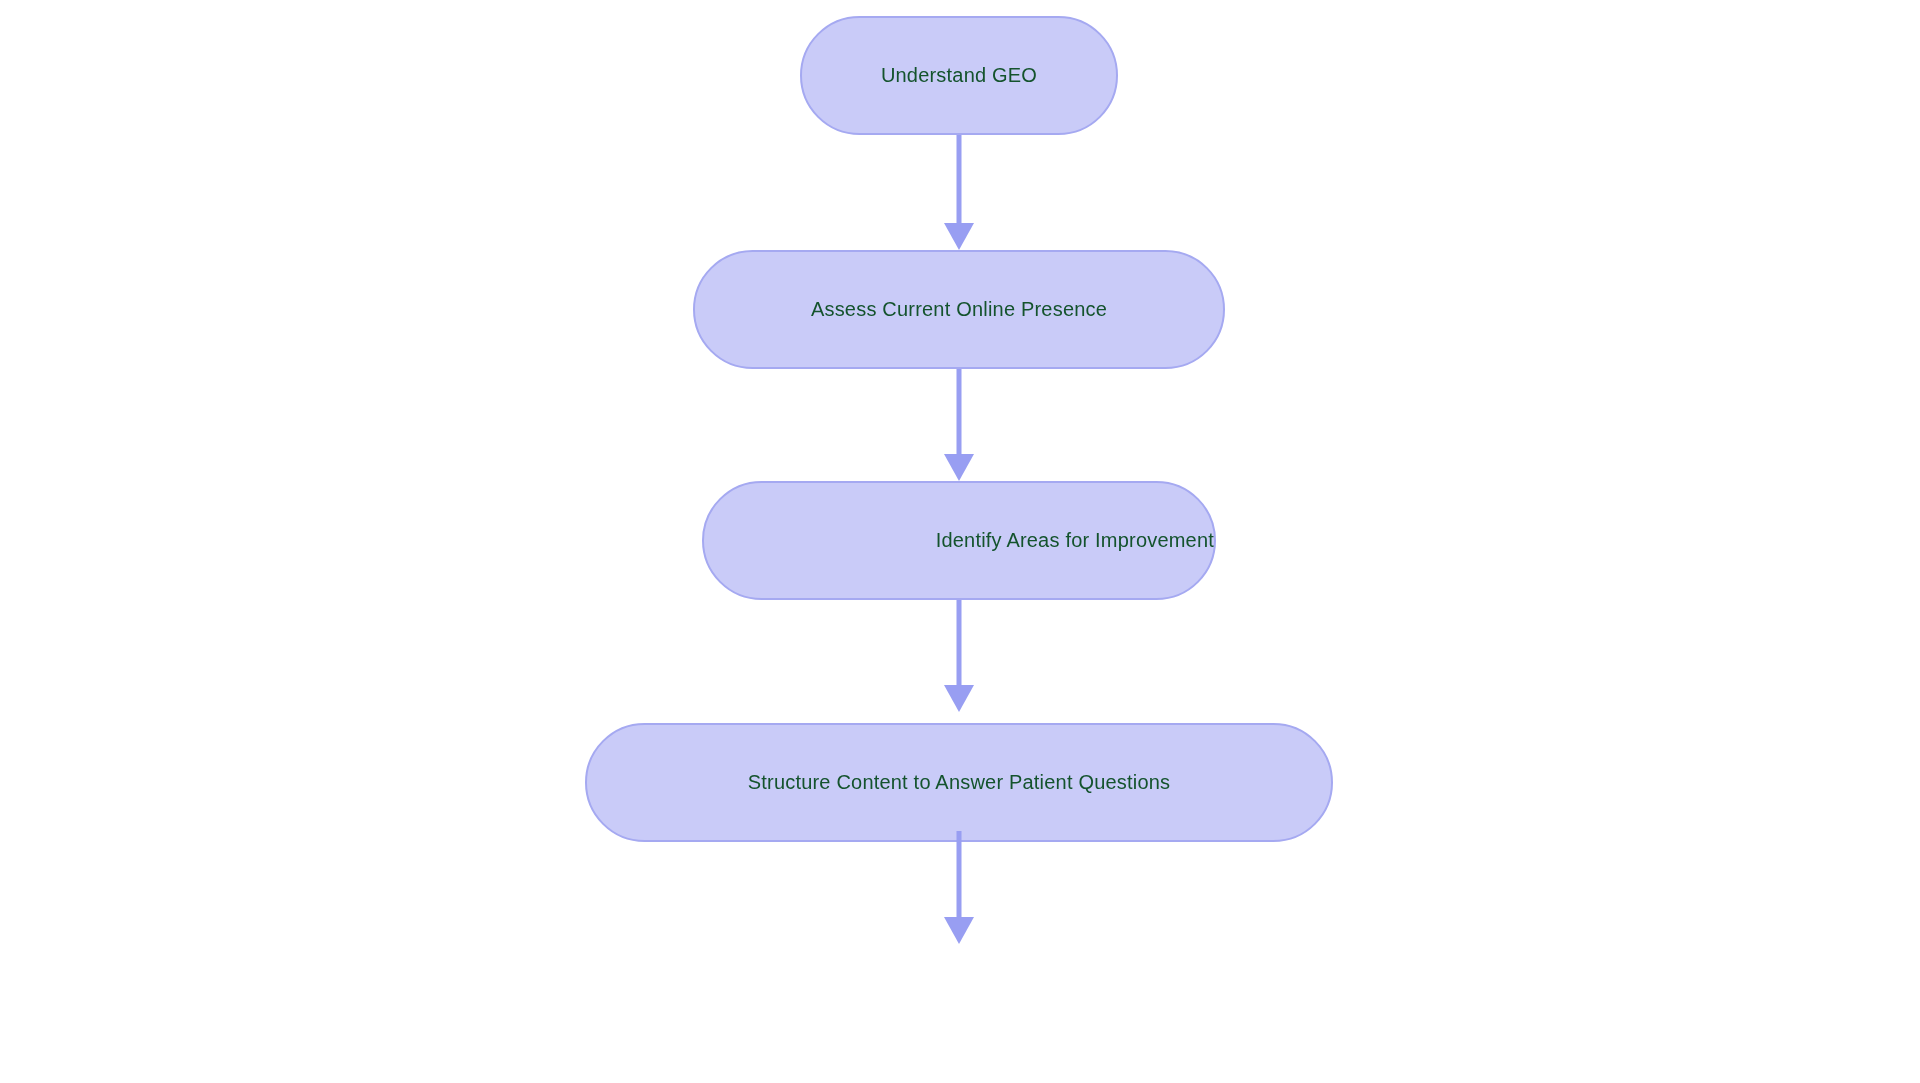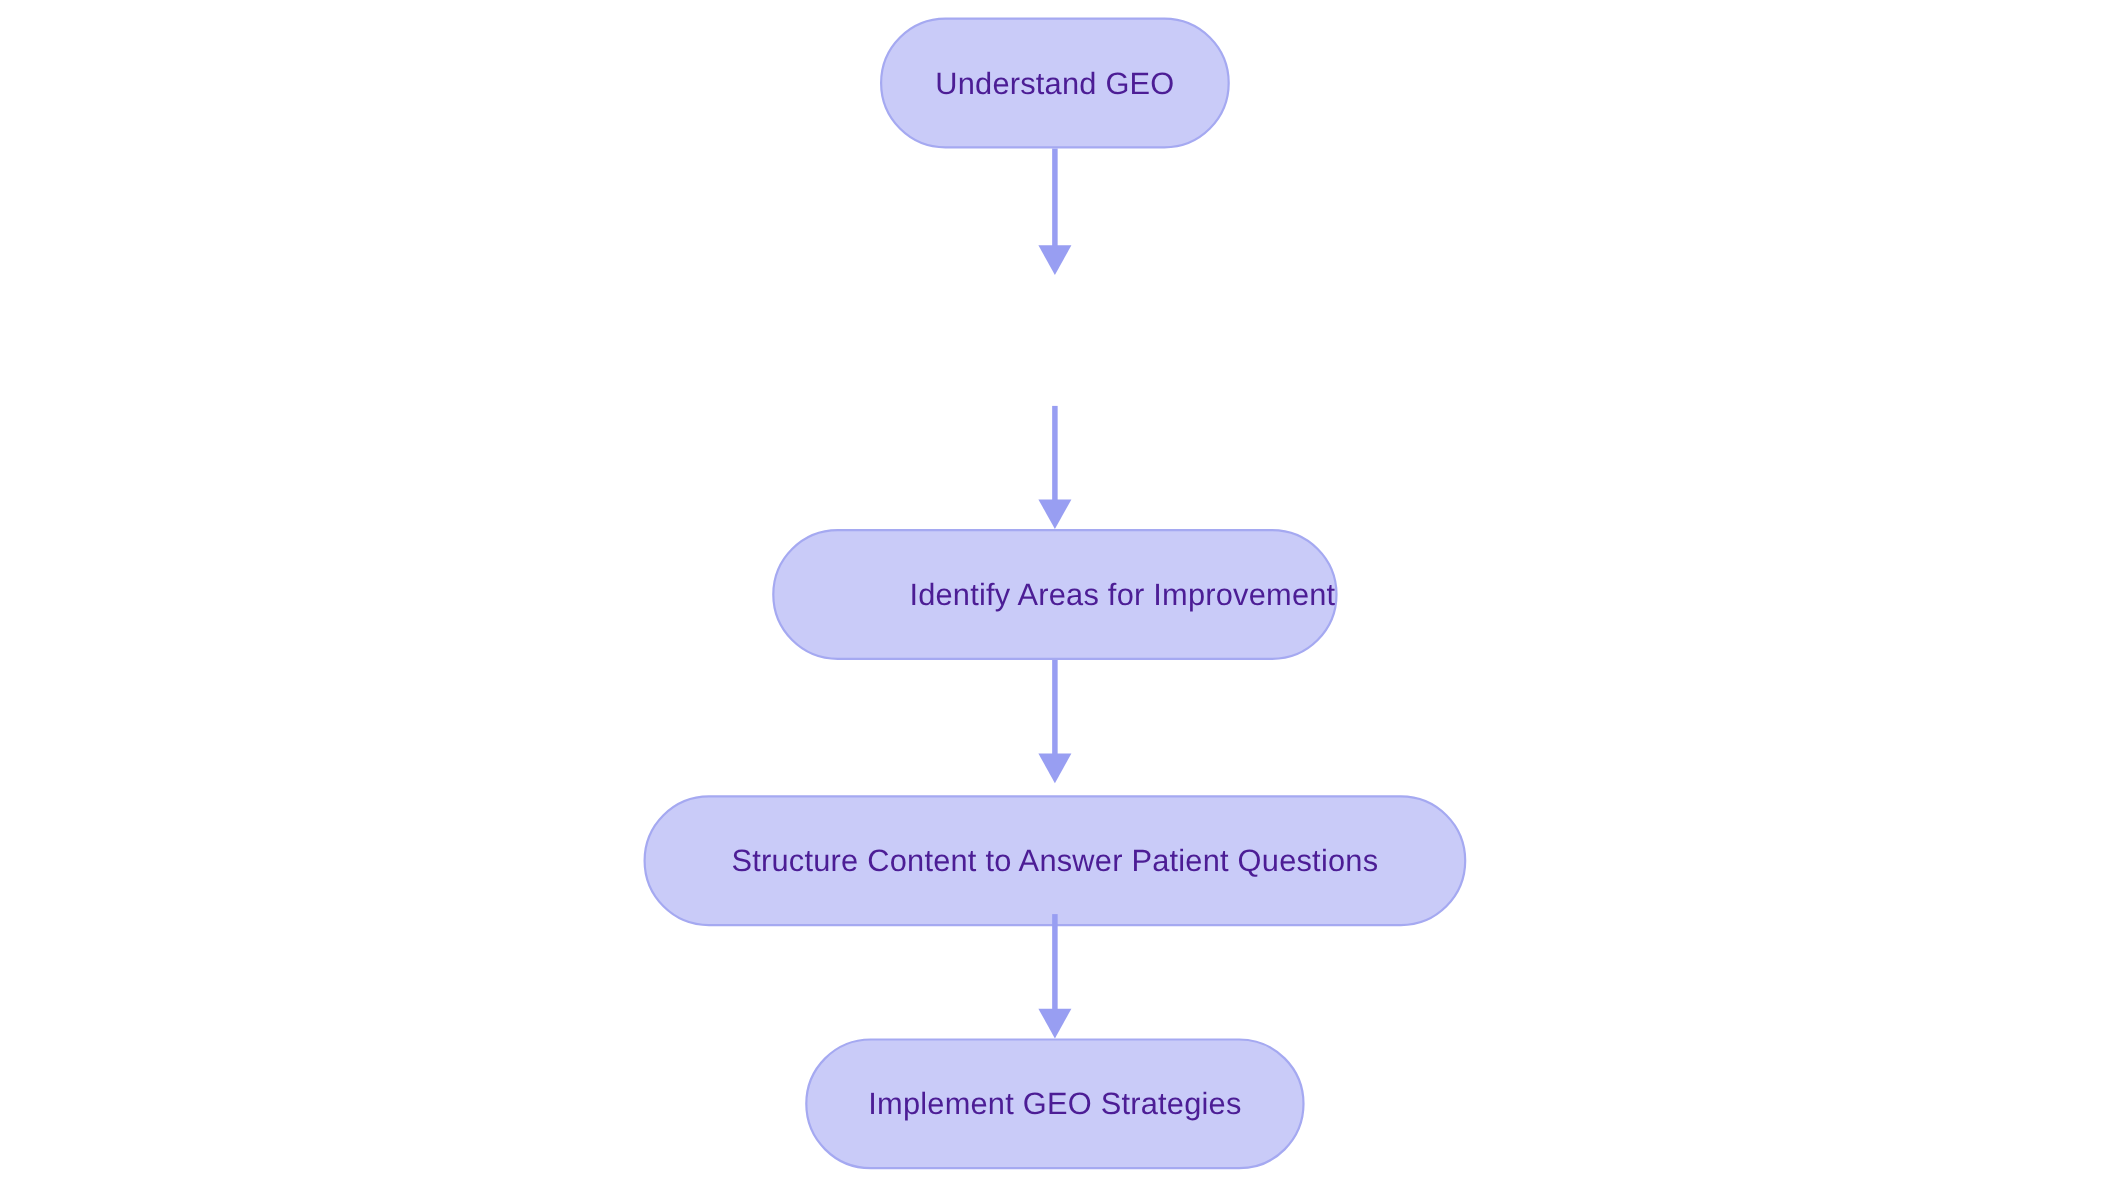--- a/index.html
+++ b/index.html
@@ -18,22 +18,22 @@
   .node {
     position: absolute;
     box-sizing: border-box;
     background: #c9cbf8;
     border: 2px solid #a5a9f1;
     border-radius: 60px;
     display: flex;
     align-items: center;
     justify-content: center;
     text-align: center;
-    color: #4c1d95;
-    font-size: 28px;
+    color: #14532d;
+    font-size: 20px;
     letter-spacing: 0.2px;
     white-space: nowrap;
   }
   .node-1 { left: 800px; top: 16px;  width: 318px; height: 119px; }
   .node-2 { left: 693px; top: 250px; width: 532px; height: 119px; }
   .node-3 { left: 702px; top: 481px; width: 514px; height: 119px; justify-content: flex-end; }
   .node-4 { left: 585px; top: 712px; width: 748px; height: 119px; margin-top: 11px; }
   .node-5 { left: 732px; top: 944px; width: 454px; height: 119px; }
 
   .arrow {
@@ -74,20 +74,23 @@
 
   <div class="node node-1">
     <span>Understand GEO</span>
   </div>
 
   <div class="arrow arrow-1">
     <div class="line"></div>
     <div class="head"></div>
   </div>
 
+  <div class="node node-2">
+    <span>Assess Current Online Presence</span>
+  </div>
 
   <div class="arrow arrow-2">
     <div class="line"></div>
     <div class="head"></div>
   </div>
 
   <div class="node node-3">
     <span>Identify Areas for Improvement</span>
   </div>
 
@@ -98,17 +101,14 @@
 
   <div class="node node-4">
     <span>Structure Content to Answer Patient Questions</span>
   </div>
 
   <div class="arrow arrow-4">
     <div class="line"></div>
     <div class="head"></div>
   </div>
 
-  <div class="node node-5">
-    <span>Implement GEO Strategies</span>
-  </div>
 
 </div>
 
 </body></html>

